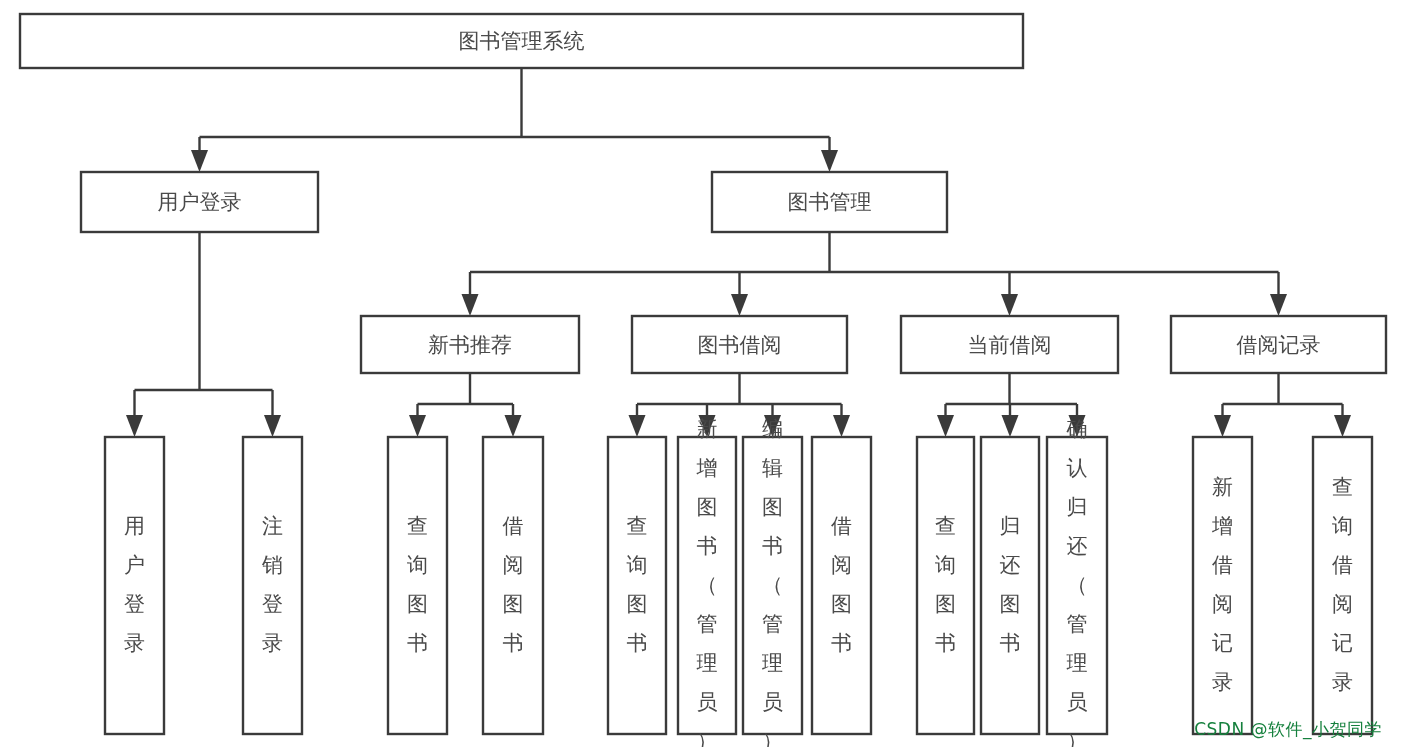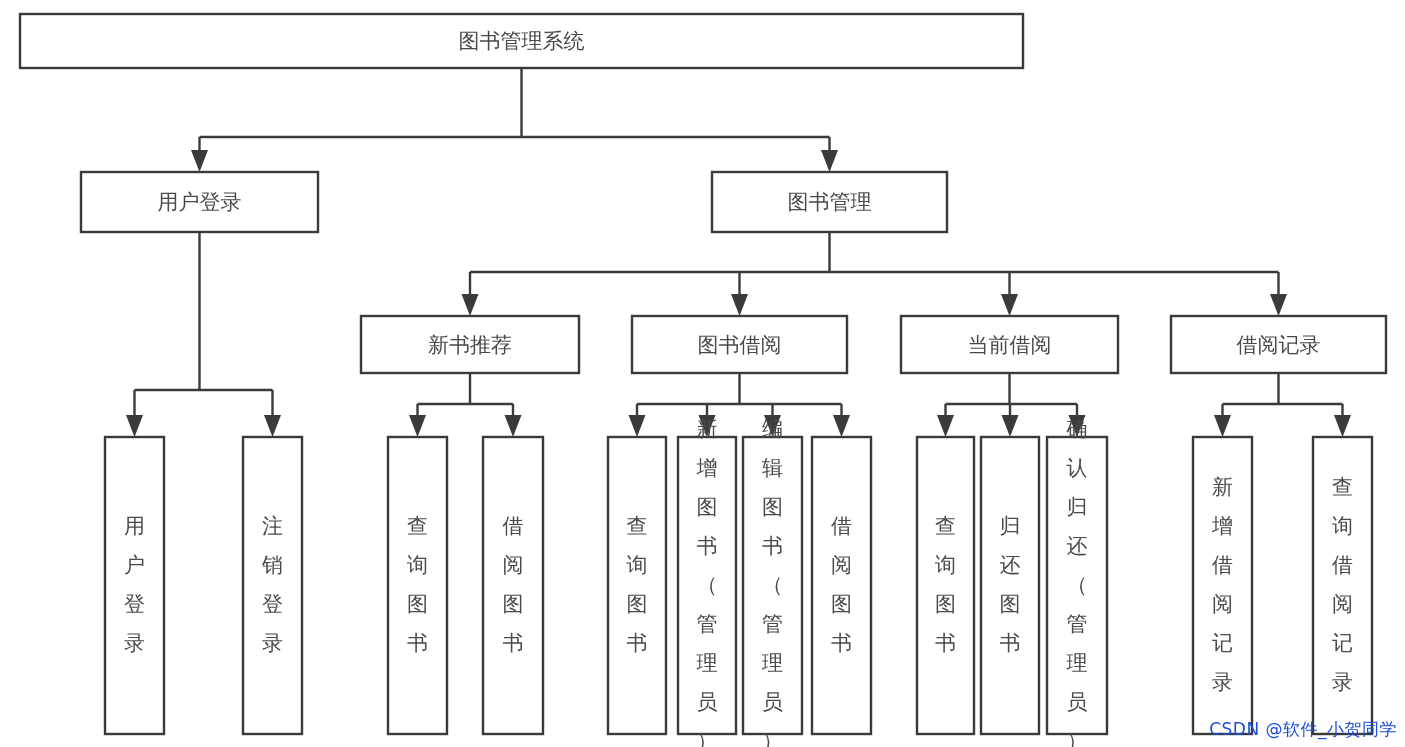--- a/index.html
+++ b/index.html
@@ -49,25 +49,25 @@
     dominant-baseline: middle;
   }
   .node-label-vertical {
     fill: #4a4a4a;
     font-family: "DejaVu Sans", "Liberation Sans", sans-serif;
     font-size: 21px;
     text-anchor: middle;
   }
   .watermark {
     position: absolute;
-    right: 8px;
+    right: 23px;
     bottom: 6px;
     font-family: "DejaVu Sans", "Liberation Sans", sans-serif;
     font-size: 17px;
-    color: #1d4ed8;
+    color: #15803d;
     letter-spacing: 0.5px;
     white-space: nowrap;
     user-select: none;
   }
 </style>
 </head>
 <body>
 
 <div id="diagram-root">
   <svg class="flow" id="flow-svg" viewBox="0 0 1405 747" xmlns="http://www.w3.org/2000/svg">

